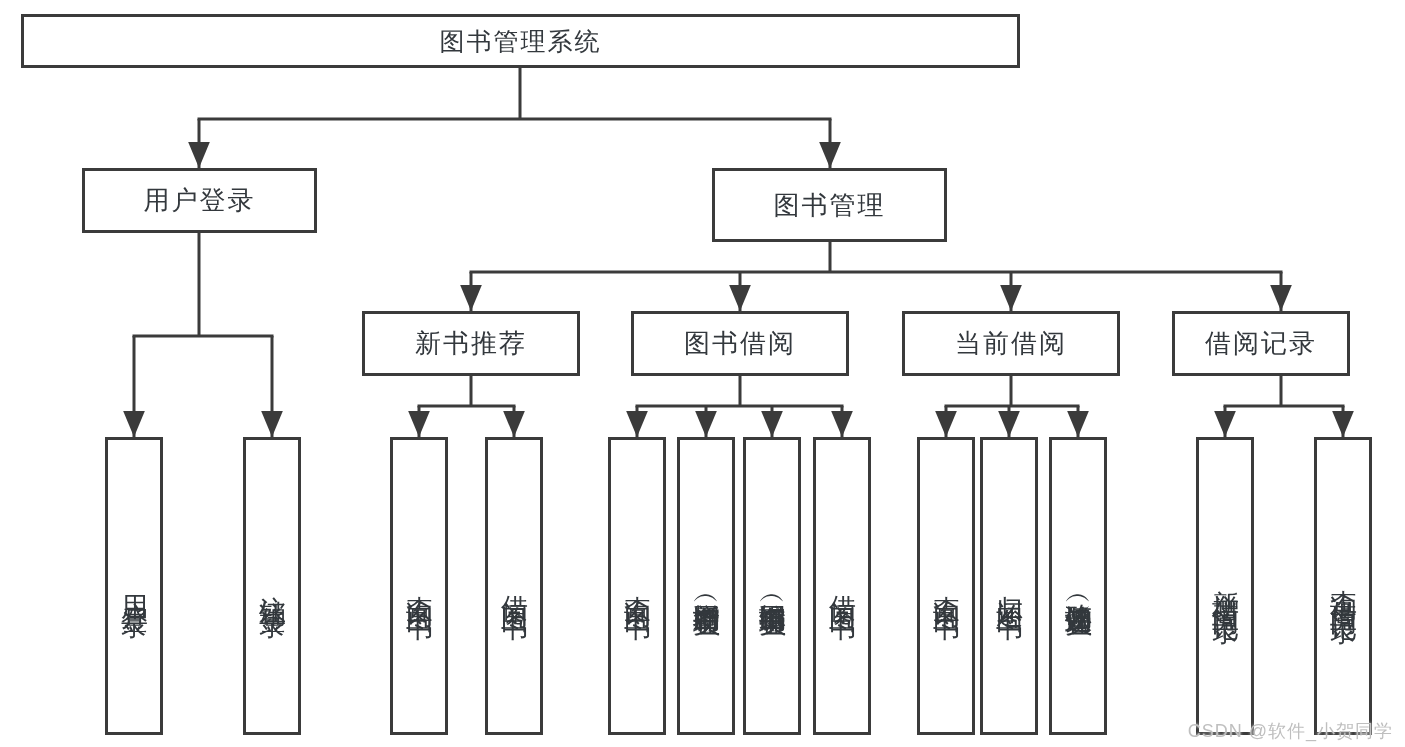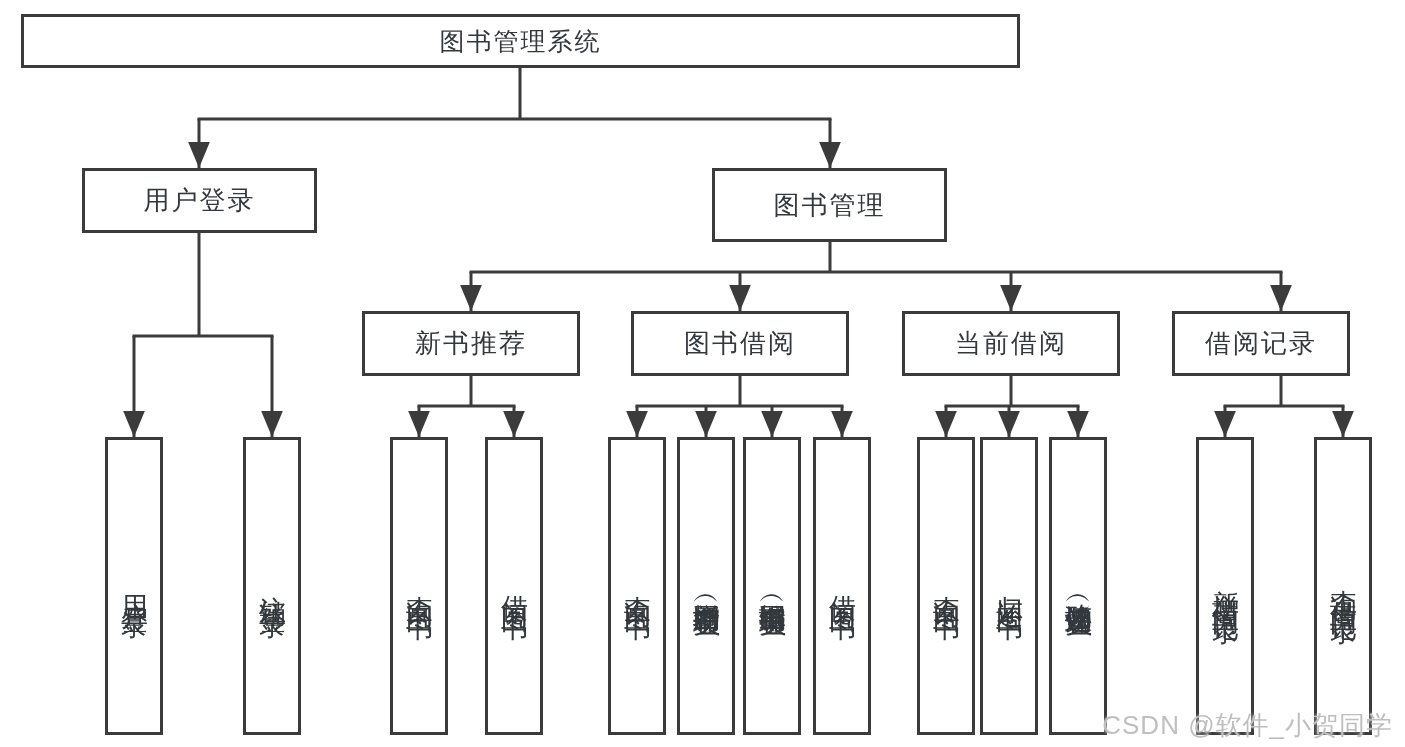--- a/index.html
+++ b/index.html
@@ -39,21 +39,21 @@
     writing-mode:vertical-rl;
     line-height:1;
     font-size:27px;
     letter-spacing:6px;
     color:var(--text);
   }
   .vtext.tight{letter-spacing:1px;}
   .watermark{
     position:absolute;
     right:12px;bottom:4px;
-    font-size:26px;
+    font-size:18px;
     letter-spacing:1px;
     color:var(--watermark);
     text-shadow:0 0 3px rgba(255,255,255,.95);
     white-space:nowrap;
   }
 </style>
 </head>
 <body>
 
 <div class="stage">

